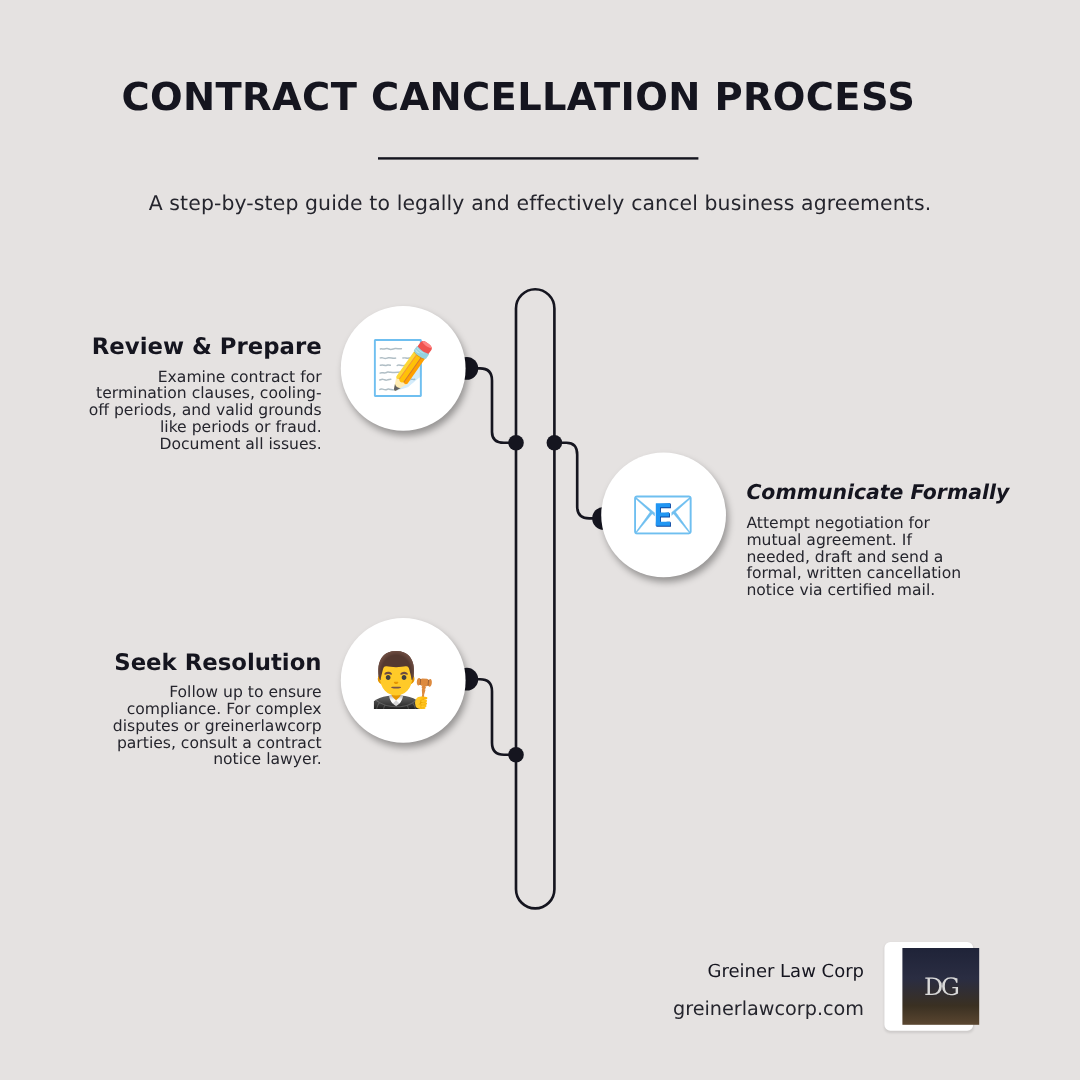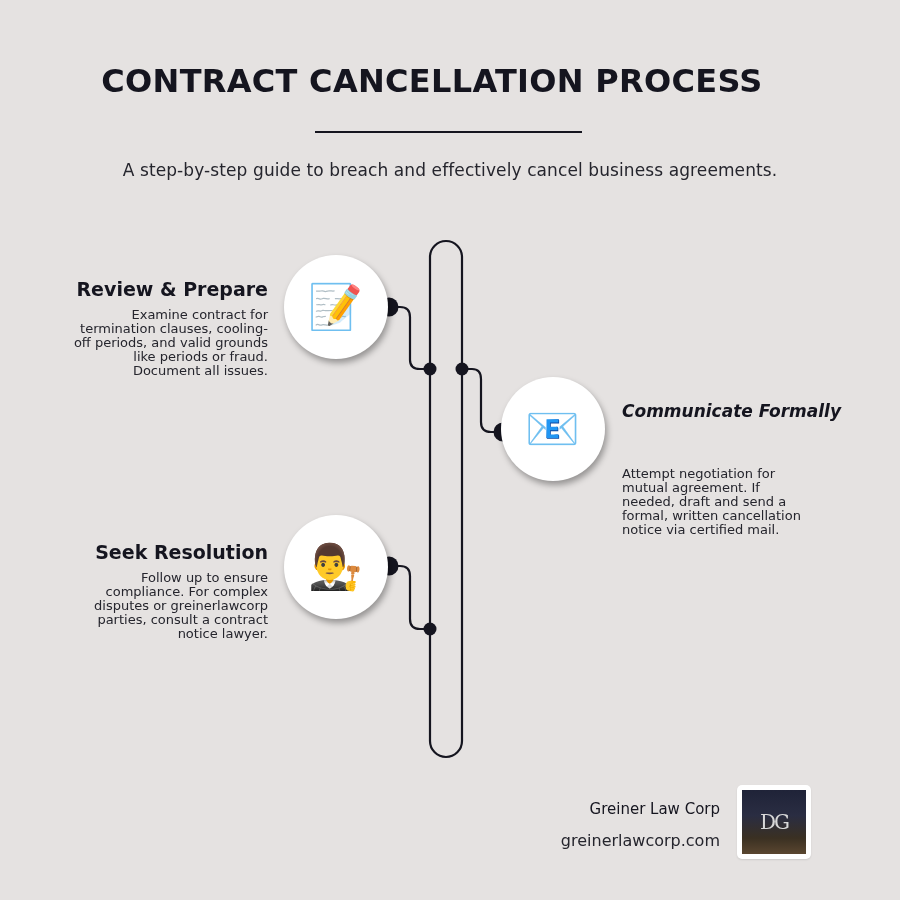--- a/index.html
+++ b/index.html
@@ -36,32 +36,32 @@
   }
   .brand-url {
     position: absolute; right: 180px; top: 831px; font-family: "DejaVu Sans", sans-serif;
     font-size: 16px; color: #25252d; margin-left: 27px;
   }
   .logo {
     position: absolute; left: 737px; top: 785px; width: 74px; height: 74px; background: #ffffff; border-radius: 5px;
     box-shadow: 0 1px 2px rgba(0,0,0,0.1);
   }
   .logo-inner {
-    position: absolute; left: 5px; top: 5px; width: 64px; height: 64px;
+    position: absolute; left: 15px; top: 5px; width: 64px; height: 64px;
     background: linear-gradient(180deg, #1f2338 0%, #2a2d42 40%, #3a3022 75%, #5a4630 100%);
     display: flex; align-items: center; justify-content: center;
     font-family: "DejaVu Serif", serif; color: #d8d8d8; font-size: 20px; letter-spacing: -2px;
   }
 </style>
 </head>
 <body>
 
 <div class="title">CONTRACT CANCELLATION PROCESS</div>
 <div class="title-rule"></div>
-<div class="subtitle">A step-by-step guide to breach and effectively cancel business agreements.</div>
+<div class="subtitle">A step-by-step guide to legally and effectively cancel business agreements.</div>
 
 <svg class="lines" width="900" height="900">
 
   <path d="M430 257 A16 16 0 0 1 462 257 L462 741 A16 16 0 0 1 430 741 Z" fill="none" stroke="#15151f" stroke-width="2.2"></path>
 
   <path d="M389 307 L400 307 Q410 307 410 317 L410 360 Q410 369 420 369 L430 369" fill="none" stroke="#15151f" stroke-width="2.2"></path>
   <circle cx="389" cy="307" r="9.5" fill="#15151f"></circle>
   <circle cx="430" cy="369" r="6.5" fill="#15151f"></circle>
 
   <path d="M462 369 L472 369 Q481 369 481 379 L481 422 Q481 432 491 432 L503 432" fill="none" stroke="#15151f" stroke-width="2.2"></path>
@@ -82,21 +82,21 @@
     <div>termination clauses, cooling-</div>
     <div>off periods, and valid grounds</div>
     <div>like periods or fraud.</div>
     <div>Document all issues.</div>
 </div>
 
 <div class="circle" style="left:501px; top:377px;">
   <span>📧</span>
 </div>
 <div class="step-title" style="left:622px; top:401px; font-size:17px;font-style:italic;">Communicate Formally</div>
-<div class="step-desc" style="left:622px; top:430px;margin-top:37px;">
+<div class="step-desc" style="left:622px; top:430px;">
   <div>Attempt negotiation for</div>
     <div>mutual agreement. If</div>
     <div>needed, draft and send a</div>
     <div>formal, written cancellation</div>
     <div>notice via certified mail.</div>
 </div>
 
 <div class="circle" style="left:284px; top:515px;">
   <span>👨‍⚖️</span>
 </div>

